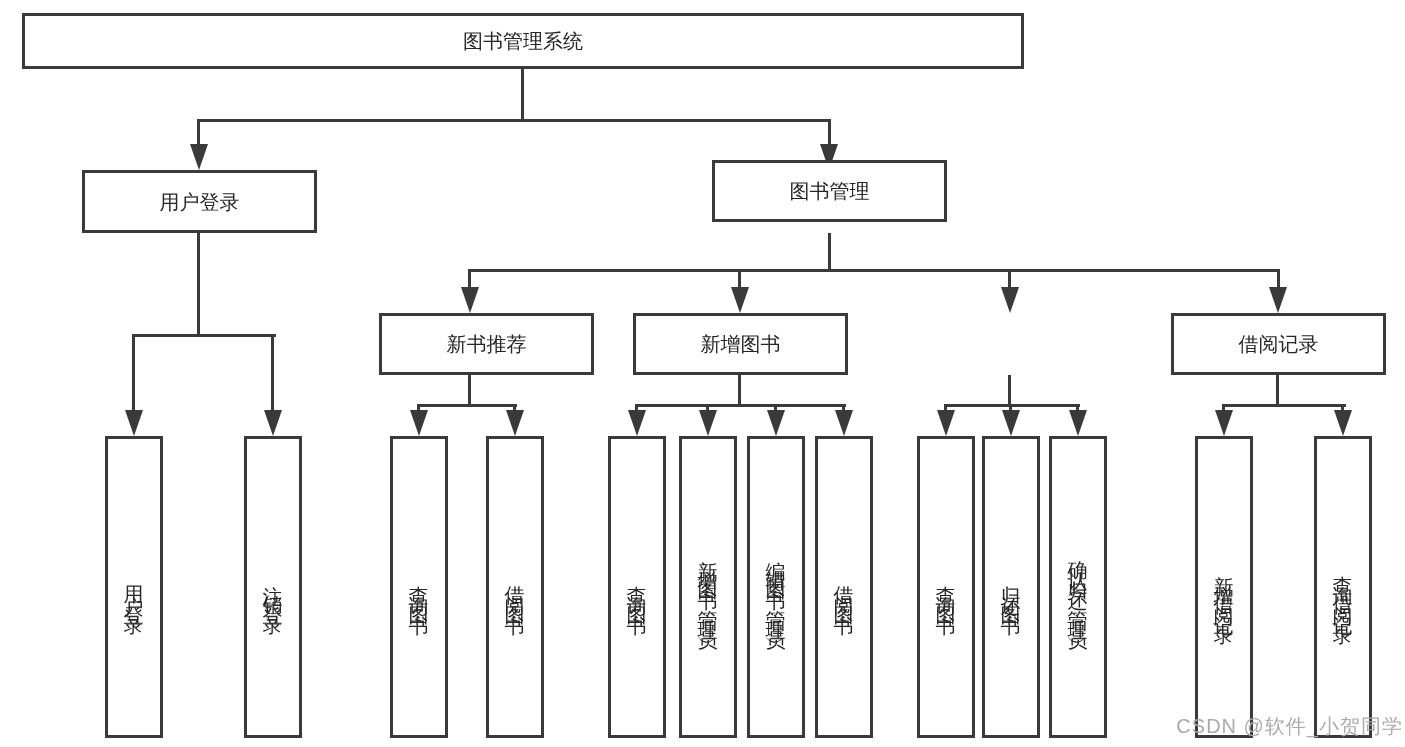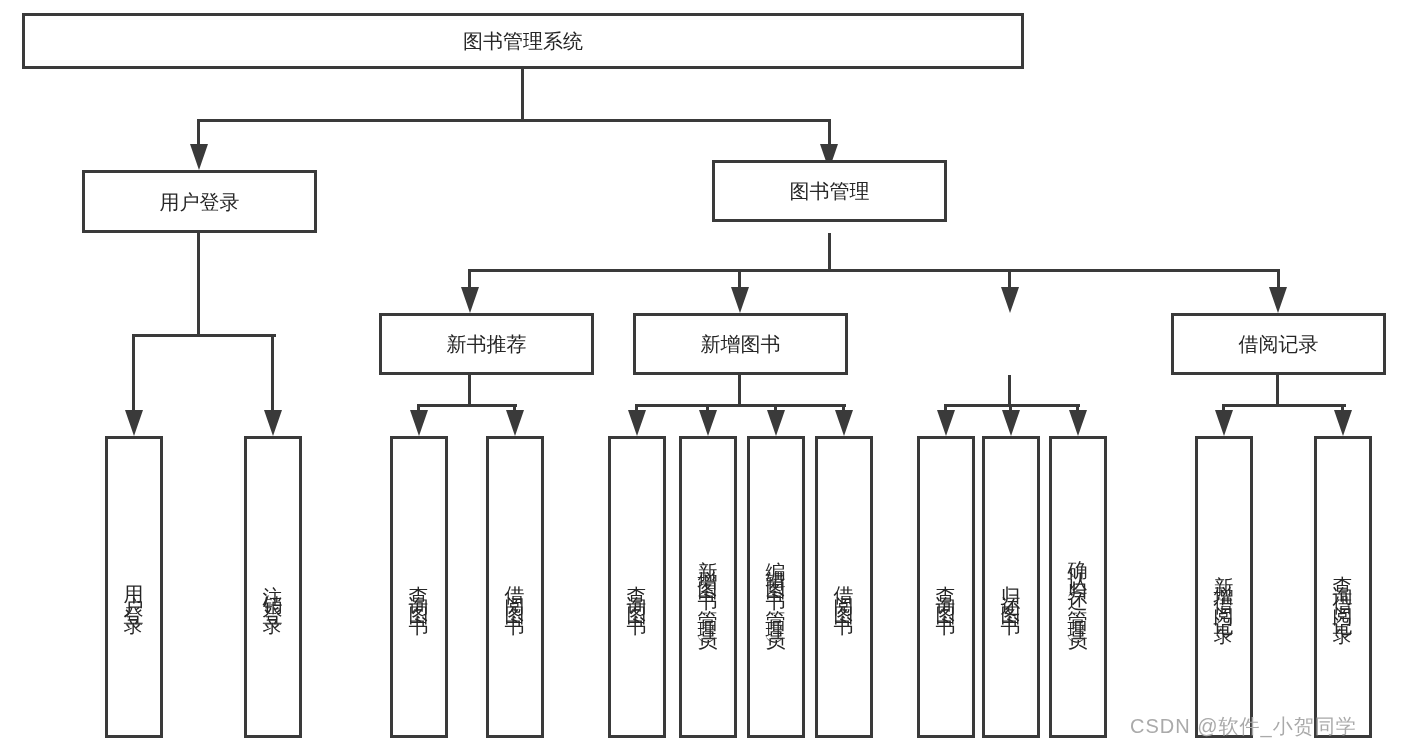--- a/index.html
+++ b/index.html
@@ -41,21 +41,21 @@
     position:absolute;
     width:0;height:0;
     border-style:solid;
     border-width:26px 9px 0 9px;
     border-color:var(--line) transparent transparent transparent;
   }
   .watermark{
     position:absolute;
     color:var(--wm);
     font-size:20px;
-    text-align:left;
+    text-align:right;
     letter-spacing:1px;
     white-space:nowrap;
   }
 </style>
 </head>
 <body>
 
 <div class="canvas">
 
   <div class="node" style="left:22px;top:13px;width:1002px;height:56px">图书管理系统</div>

